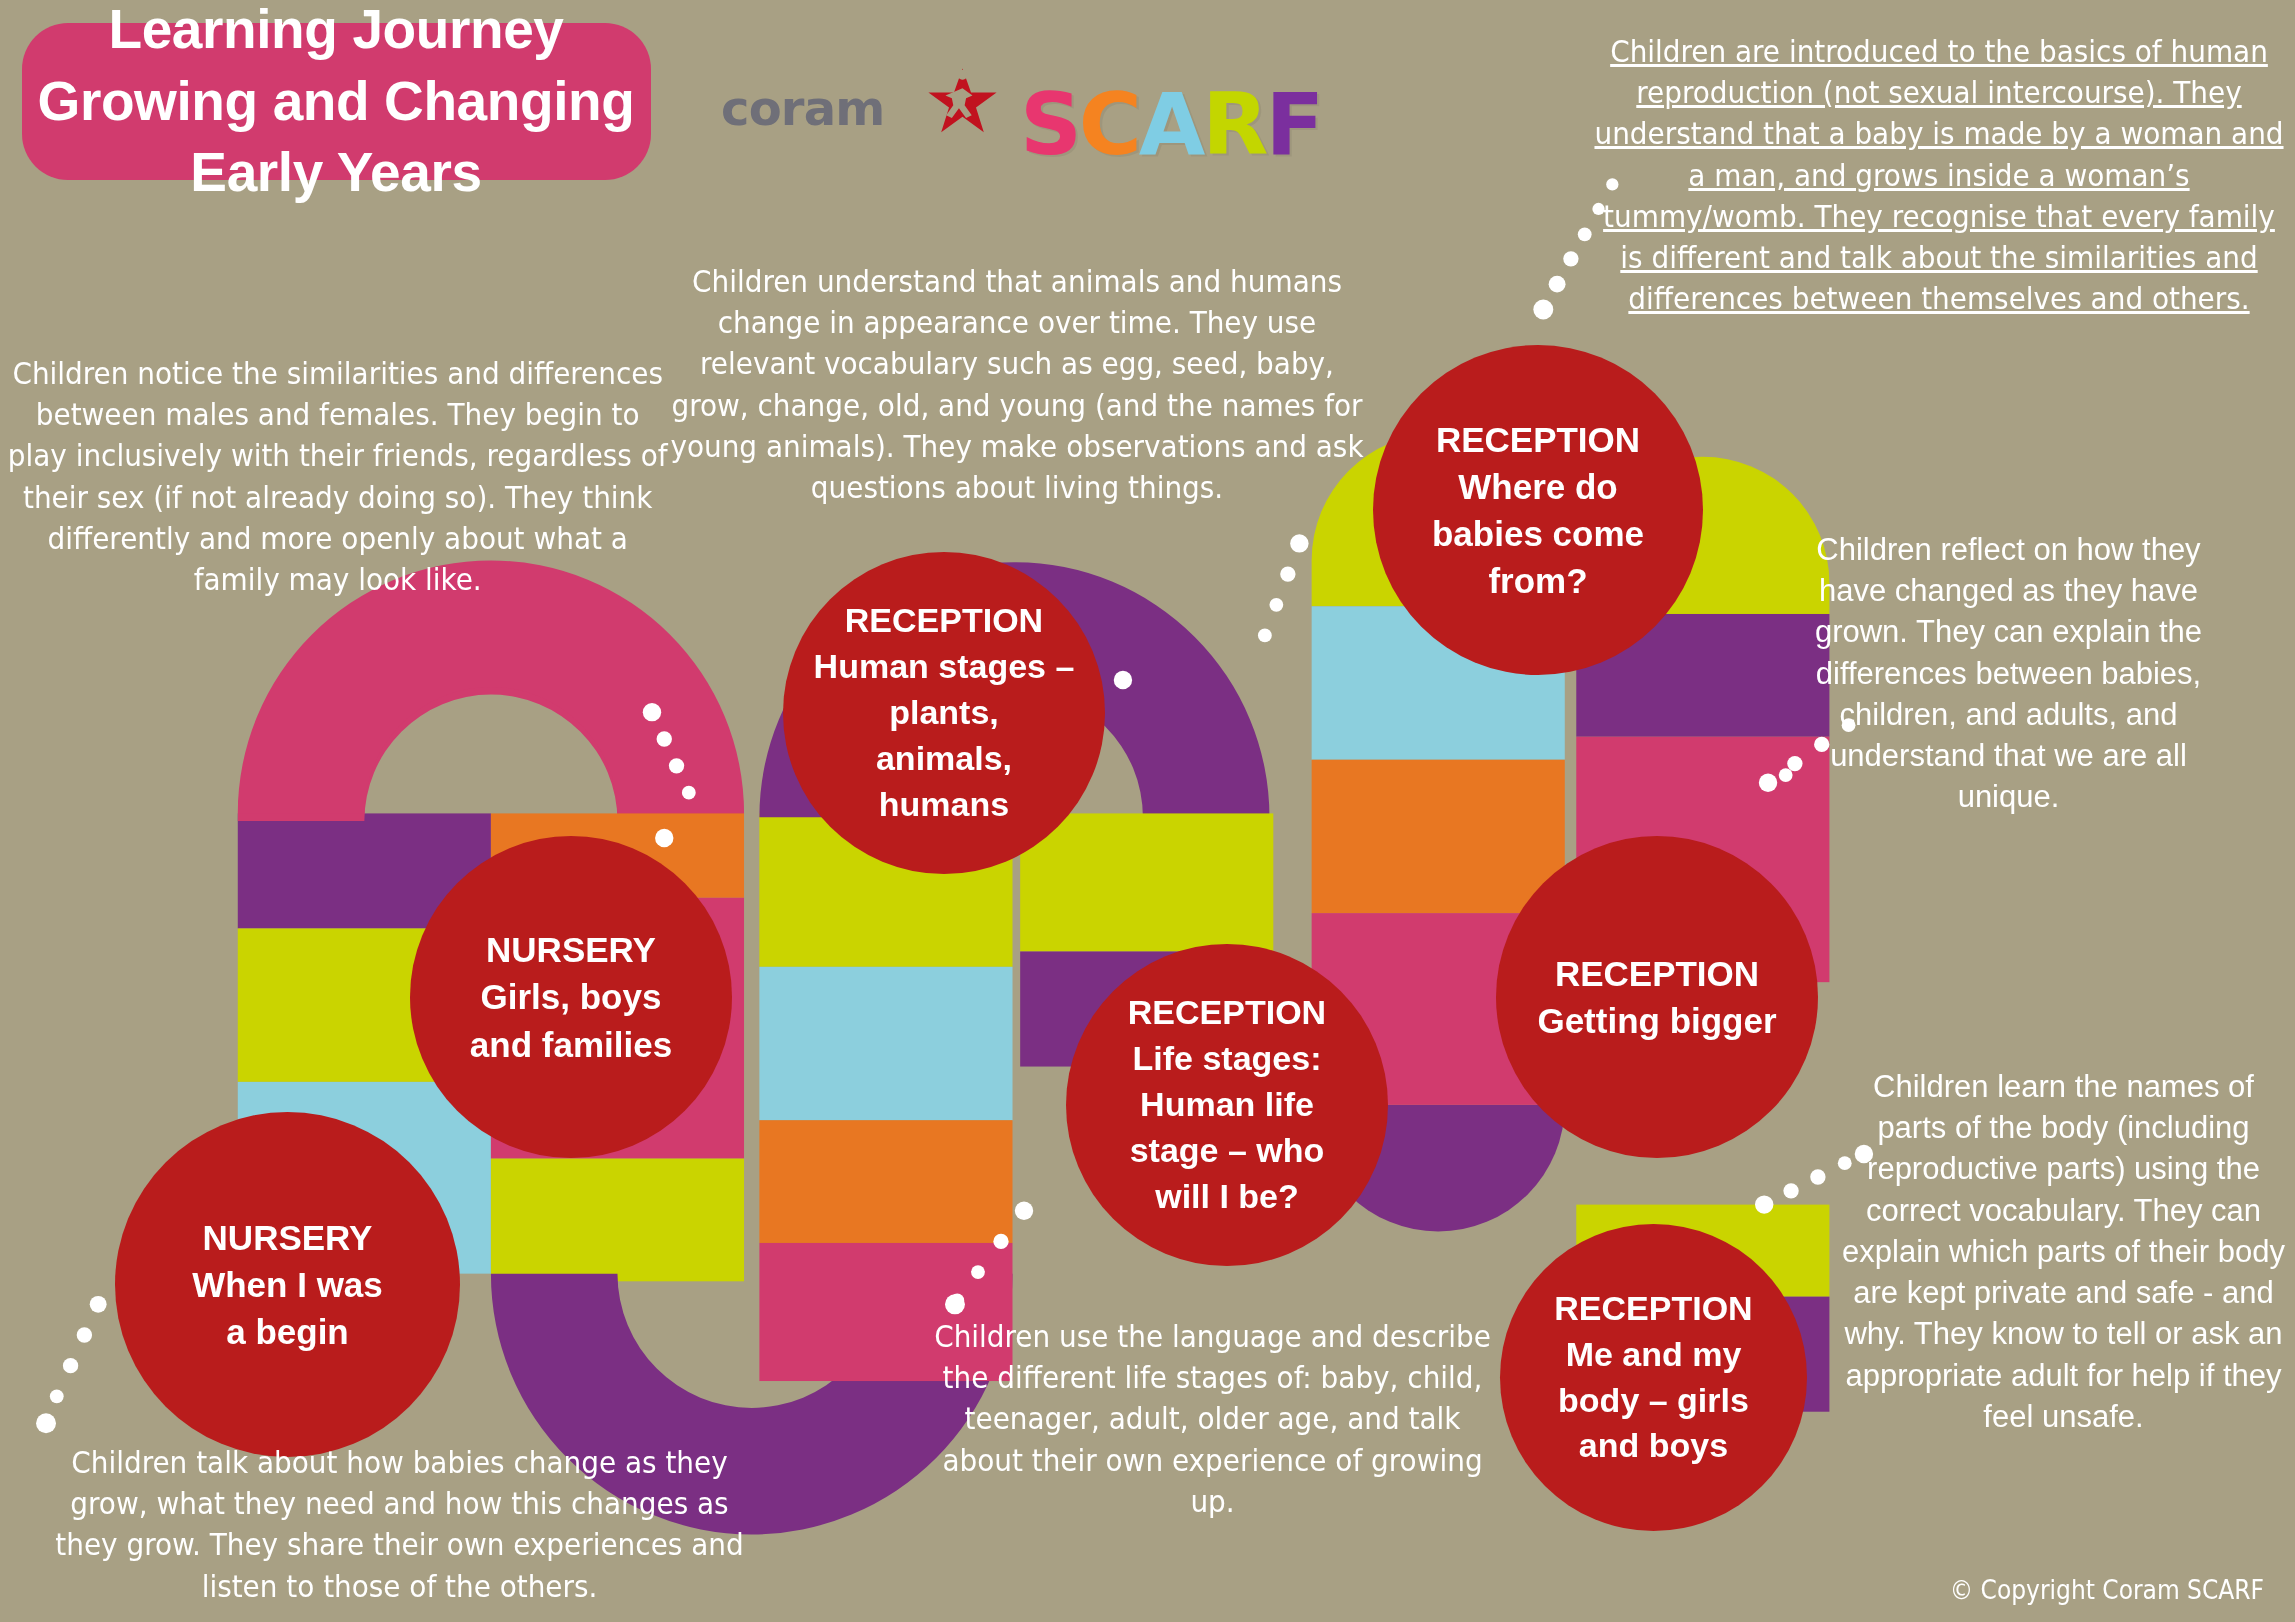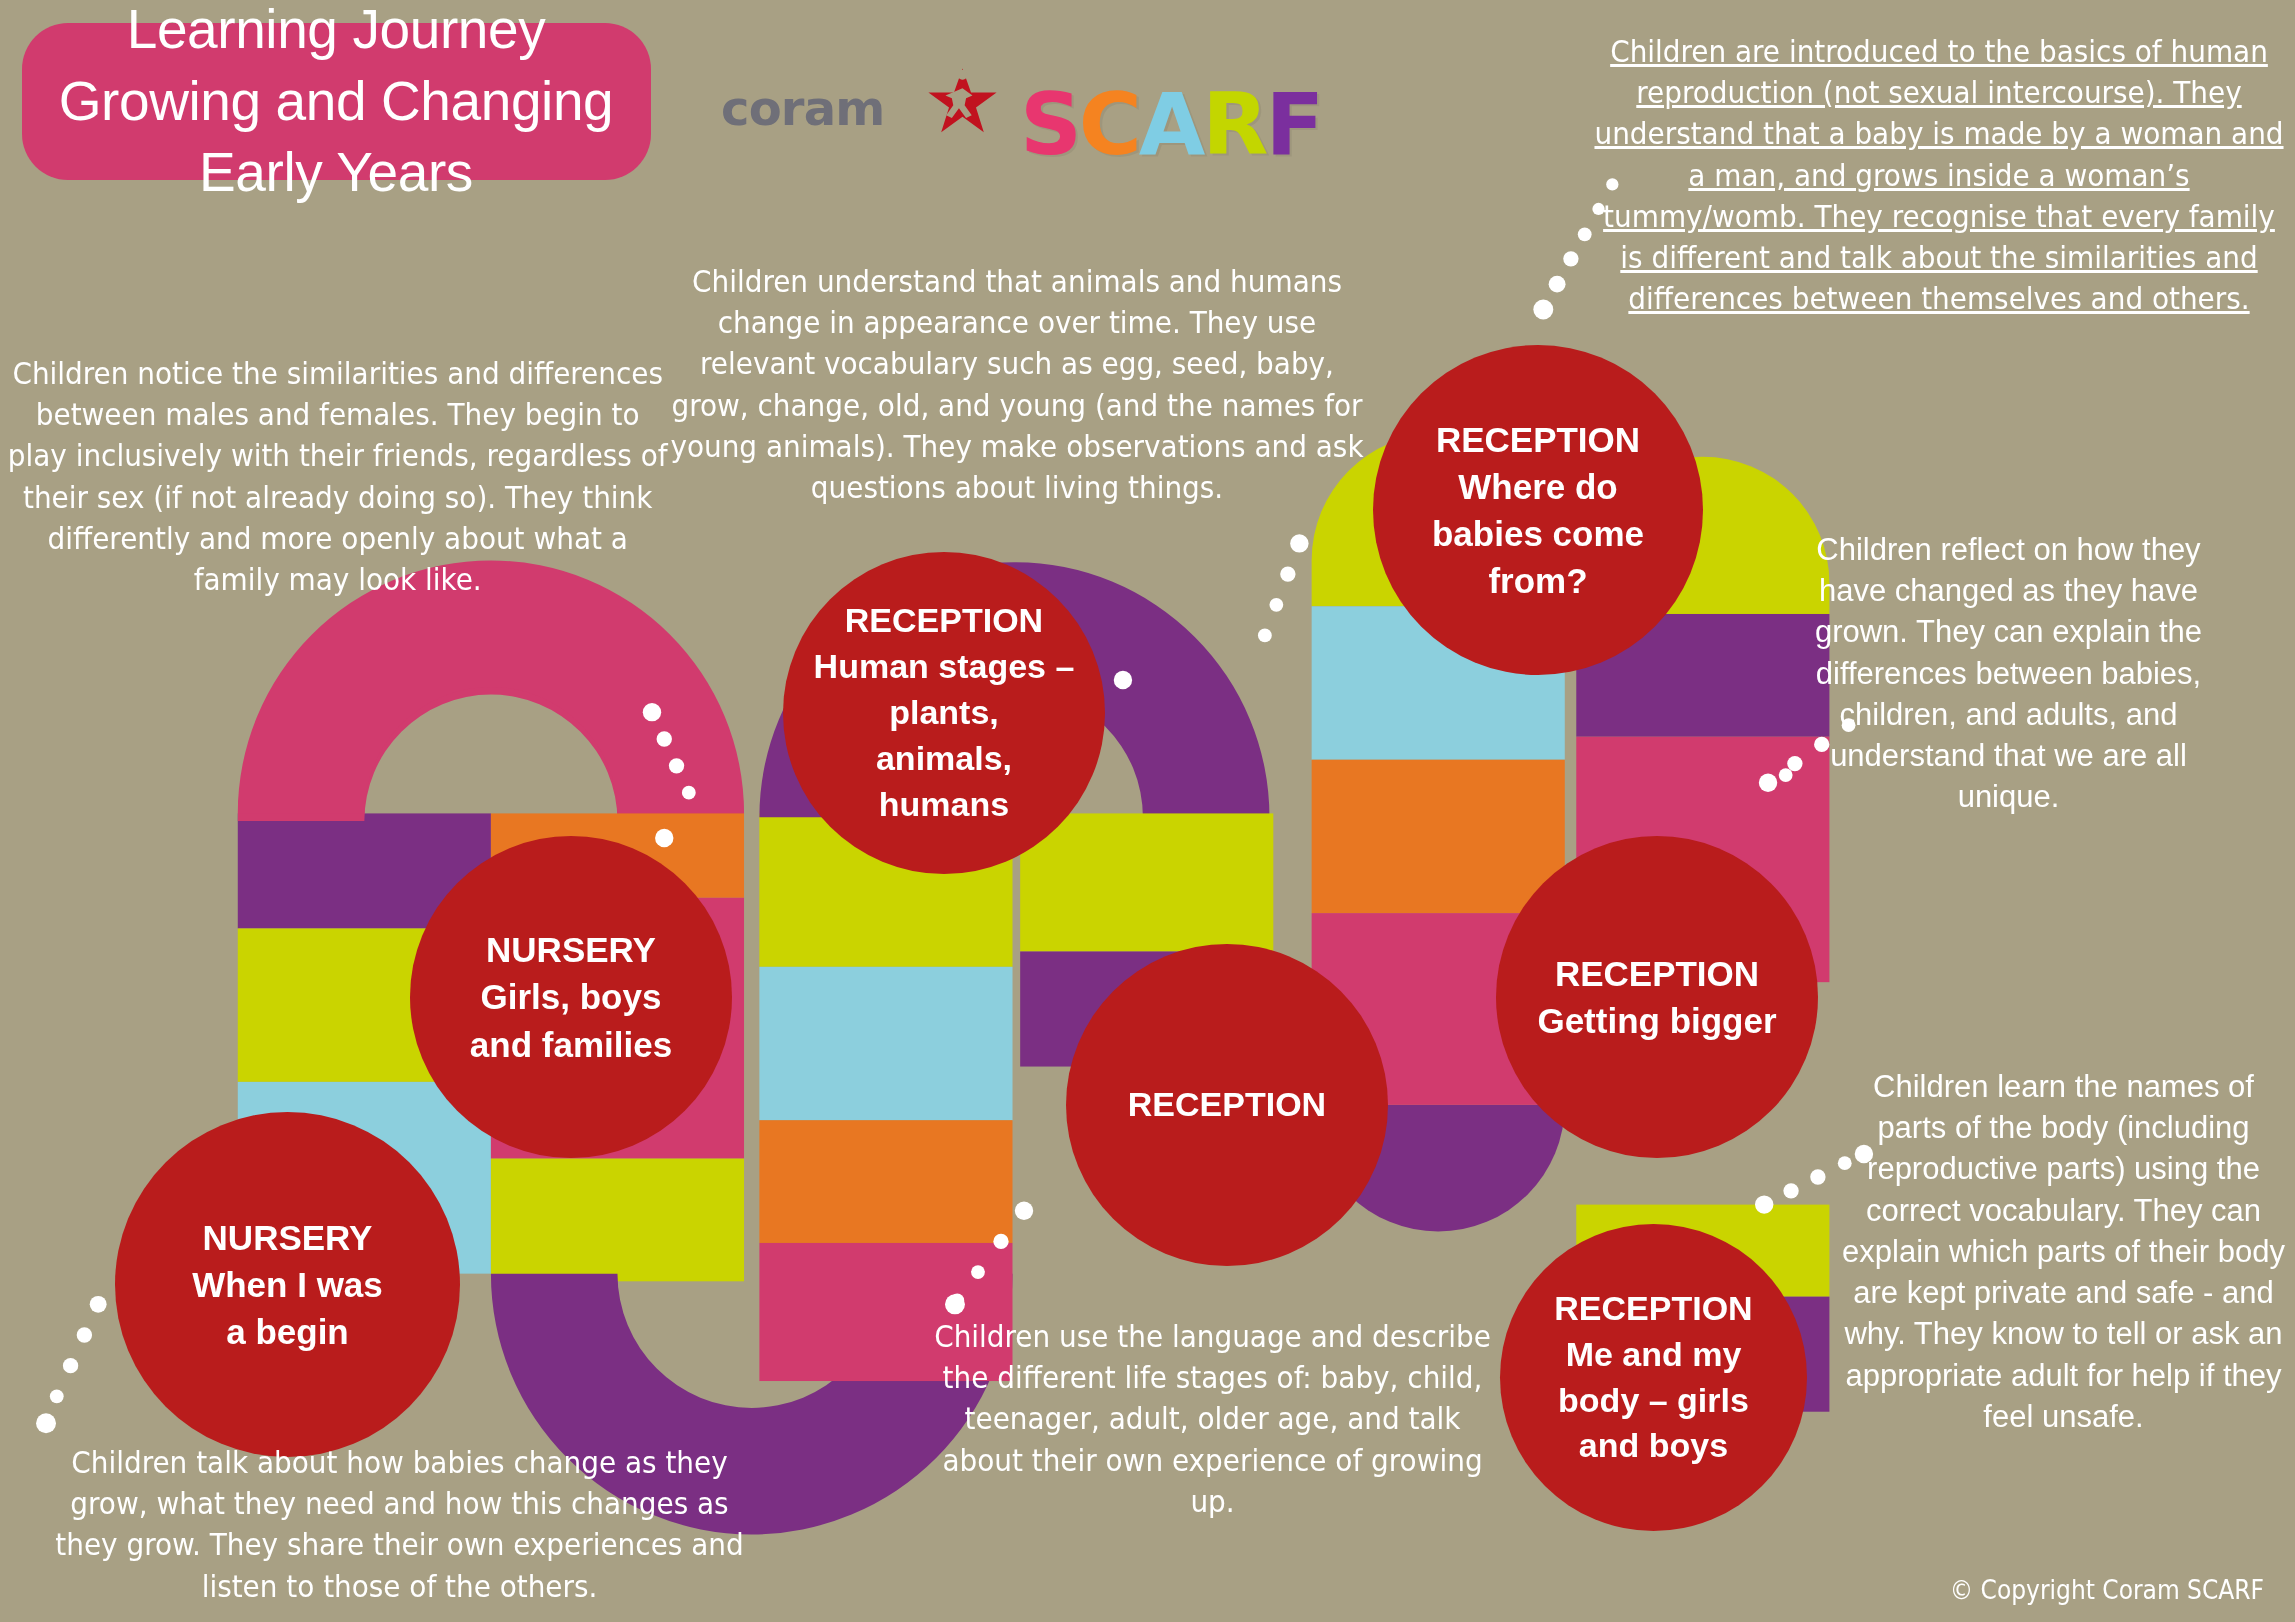--- a/index.html
+++ b/index.html
@@ -11,21 +11,21 @@
     position:relative;
   }
   .stage{position:absolute;inset:0;}
   .abs{position:absolute;}
 
   
   #title-card{
     left:21.5px;top:23px;width:629px;height:157px;
     background:#d13b6e;border-radius:46px;
     display:flex;flex-direction:column;align-items:center;justify-content:center;
-    color:#ffffff;font-weight:normal;font-size:55px;line-height:1.30;
+    color:#ffffff;font-weight:bold;font-size:55px;line-height:1.30;
     text-align:center;
     font-family:"Liberation Sans", sans-serif;
     letter-spacing:-0.4px;
   }
   #title-card .tl{display:block;white-space:nowrap;}
 
   
   #coram-logo{left:721px;top:84px;width:246px;height:100px;}
   #coram-word{font-family:"DejaVu Sans", sans-serif;font-weight:bold;font-size:48px;color:#6f6f78;line-height:1;letter-spacing:-0.8px;}
   #coram-sub{font-family:"DejaVu Sans", sans-serif;font-weight:bold;font-size:34px;color:#c1121f;line-height:1.05;margin-top:1.5px;letter-spacing:-0.4px;}
@@ -277,20 +277,24 @@
       <div style="white-space:pre-line;">Human stages –
 plants,
 animals,
 humans</div>
     </div>
   </div>
 
   <div class="node abs" style="left:1066px;top:944px;width:322px;height:322px;font-size:34px;">
     <div class="inner">
       <div>RECEPTION</div>
+      <div style="white-space:pre-line;">Life stages:
+Human life
+stage – who
+will I be?</div>
     </div>
   </div>
 
   <div class="node abs" style="left:1373px;top:345px;width:330px;height:330px;font-size:35px;">
     <div class="inner">
       <div>RECEPTION</div>
       <div style="white-space:pre-line;">Where do
 babies come
 from?</div>
     </div>

